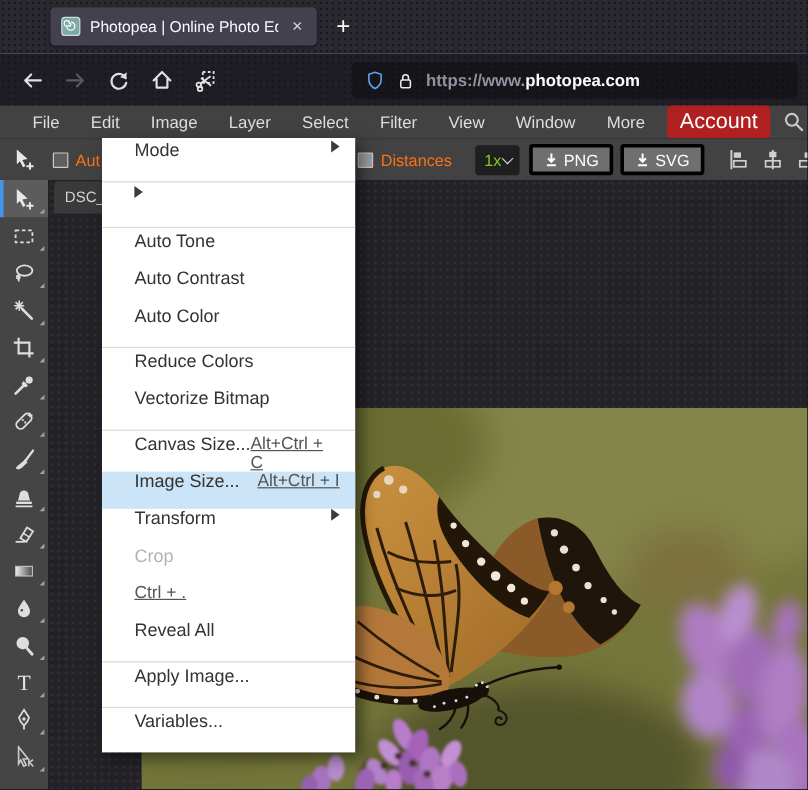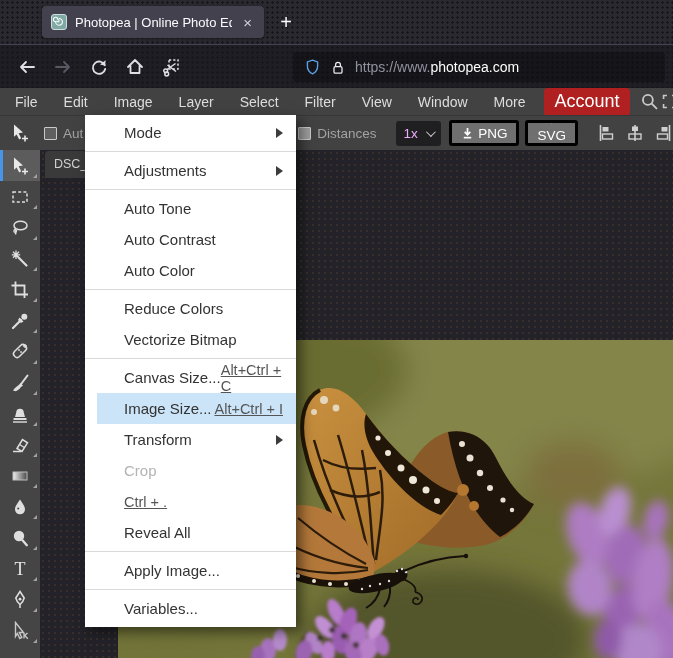--- a/index.html
+++ b/index.html
@@ -18,48 +18,48 @@
     display:flex; align-items:center; justify-content:center; border:1px solid #cfdeda; }
   .tab-title { flex:1; font-size:13px; color:#fbfbfe; white-space:nowrap; overflow:hidden; }
   .tab-close { color:#cfcfd8; font-size:15px; line-height:1; padding:2px 3px; cursor:default; }
   .newtab { position:absolute; left:271px; top:7px; width:30px; height:30px; display:flex;
     align-items:center; justify-content:center; color:#fbfbfe; font-size:20px; font-weight:300; }
 
   
   .navbar { position:absolute; left:0; top:44px; width:673px; height:44px;
     background-color:#1f1e25; border-top:1px solid #434250;
     background-image:radial-gradient(#17161d 1px, transparent 1.15px); background-size:5px 5px;
-    display:flex; align-items:center; }
+    display:flex; align-items:center;font-weight:bold; }
   .nav-ic { width:26px; height:26px; display:flex; align-items:center; justify-content:center; }
   .nav-ic:nth-child(1){ margin-left:14px; }
   .nav-ic + .nav-ic { margin-left:10px; }
   .urlbar { position:absolute; left:293px; top:7px; width:372px; height:30px;
     background:rgba(0,0,0,.28); border-radius:4px; display:flex; align-items:center;
     gap:9px; padding:0 11px; }
   .url-text { font-size:14px; white-space:nowrap; }
   .url-scheme { color:#9292a0; }
   .url-domain { color:#fdfdfe; }
 
   
   .menubar { position:absolute; left:0; top:88px; width:673px; height:27px; background:#424242;
-    display:flex; align-items:center; padding-left:2px; }
+    display:flex; align-items:center; padding-left:14px; }
   .mb-item { color:#dddddd; font-size:14px; padding:0 13px; height:27px; display:flex; align-items:center; }
   .account-btn { background:#b12020; color:#ffffff; font-size:18px; padding:3px 10px 4px;
     border-radius:4px; margin:0 8px 0 6px; }
   .mb-ic { width:26px; height:26px; display:flex; align-items:center; justify-content:center; margin-left:2px; }
 
   
   .optionsbar { position:absolute; left:0; top:115px; width:673px; height:35px; background:#424242;
     border-top:1px solid #373737; display:flex; align-items:center; }
   .tool-indicator { width:40px; display:flex; justify-content:center; flex:0 0 auto; }
-  .opt-group { display:flex; align-items:center; gap:6px; color:#a3a3a3; font-size:13.5px; }
+  .opt-group { display:flex; align-items:center; gap:6px; color:#f97316; font-size:13.5px; }
   .checkbox { width:13px; height:13px; border:1px solid #c9c9c9; background:#5f5f5f; border-radius:1px; }
   .checkbox.lit { background:#9d9d9d; }
   .zoom-select { margin-left:19px; width:58px; height:25px; background:#1f1f22; border-radius:3px;
-    color:#f0abfc; font-size:13.5px; display:flex; align-items:center; padding:0 8px; }
+    color:#84cc16; font-size:13.5px; display:flex; align-items:center; padding:0 8px; }
   .zoom-select .chev { margin-left:auto; width:7px; height:7px; border-right:1.6px solid #cccccc;
     border-bottom:1.6px solid #cccccc; transform:rotate(45deg) translateY(-2px); }
   .dl-btn { margin-left:8px; height:26px; background:#6f6f6f; border:3px solid #000000; border-radius:3px;
     color:#ffffff; font-size:13.5px; display:flex; align-items:center; gap:4px; padding:0 9px; }
   .align-ic { width:22px; height:18px; display:flex; align-items:center; justify-content:center; }
 
   
   .toolbar { position:absolute; left:0; top:150px; width:40px; height:508px; background:#454545; }
   .tool { position:relative; width:40px; height:31px; display:flex; align-items:center; justify-content:center; }
   .tool::after { content:""; position:absolute; right:3px; bottom:3px; width:0; height:0;
@@ -73,21 +73,21 @@
     background-image:radial-gradient(rgba(200,130,60,.13) 1px, transparent 1.3px);
     background-size:6px 6px; overflow:hidden; }
   .doc-tab { position:absolute; left:5px; top:1px; width:52px; height:27px; background:#3a3a3a;
     border-radius:4px 4px 0 0; color:#d2d2d2; font-size:12.5px; padding:6px 0 0 9px;
     white-space:nowrap; overflow:hidden; }
   .photo { position:absolute; left:78px; top:190px; width:555px; height:318px; }
 
   
   .menu { position:absolute; left:85px; top:115px; width:211px; background:#ffffff; z-index:30;
     padding:2px 0 3px; box-shadow:5px 5px 12px rgba(0,0,0,.5); }
-  .mi { height:31px; display:flex; align-items:center; padding:0 13px 0 27px; font-size:15px; color:#333333;margin-left:12px; }
+  .mi { height:31px; display:flex; align-items:flex-start; padding:0 13px 0 27px; font-size:15px; color:#333333; }
   .mi-label { flex:1; white-space:nowrap; }
   .mi-shortcut { color:#555555; font-size:14.5px;text-decoration:underline; }
   .sub-arrow { width:0; height:0; border-left:7px solid #3c3c3c; border-top:5px solid transparent;
     border-bottom:5px solid transparent; }
   .mi.highlight { background:#cbe4f8; }
   .mi.disabled { color:#b3b3b3; }
   .sep { border-top:1px solid #d9d9d9; margin:3px 0; }
 
   svg { display:block; }
 </style>
@@ -198,21 +198,21 @@
       <span>1x</span>
       <span class="chev"></span>
     </span>
     <span class="dl-btn">
       <svg width="13" height="14" viewBox="0 0 14 14">
           <path d="M7 1.5 V8.5 M4 5.8 L7 9 L10 5.8" fill="none" stroke="#ffffff" stroke-width="1.8"></path>
           <path d="M3 12 H11" stroke="#ffffff" stroke-width="1.8"></path>
         </svg>
       <span>PNG</span>
     </span>
-    <span class="dl-btn" style="margin-left:6px;flex-direction:column;">
+    <span class="dl-btn" style="margin-left:6px;">
       <svg width="13" height="14" viewBox="0 0 14 14">
           <path d="M7 1.5 V8.5 M4 5.8 L7 9 L10 5.8" fill="none" stroke="#ffffff" stroke-width="1.8"></path>
           <path d="M3 12 H11" stroke="#ffffff" stroke-width="1.8"></path>
         </svg>
       <span>SVG</span>
     </span>
     <span class="align-ic" style="margin-left:19px;">
       <svg width="20" height="18" viewBox="0 0 20 18">
           <path d="M3.5 1 V17" stroke="#cfcfcf" stroke-width="1.6"></path>
           <rect x="5.5" y="3" width="6" height="4.5" fill="#cfcfcf"></rect>
@@ -470,21 +470,20 @@
     </div>
   </div>
 
   <div class="menu">
     <div class="mi">
       <span class="mi-label">Mode</span>
       <span class="sub-arrow"></span>
     </div>
     <div class="sep"></div>
     <div class="mi">
-      <span class="mi-label">Adjustments</span>
       <span class="sub-arrow"></span>
     </div>
     <div class="sep"></div>
     <div class="mi">
       <span class="mi-label">Auto Tone</span>
     </div>
     <div class="mi">
       <span class="mi-label">Auto Contrast</span>
     </div>
     <div class="mi">

